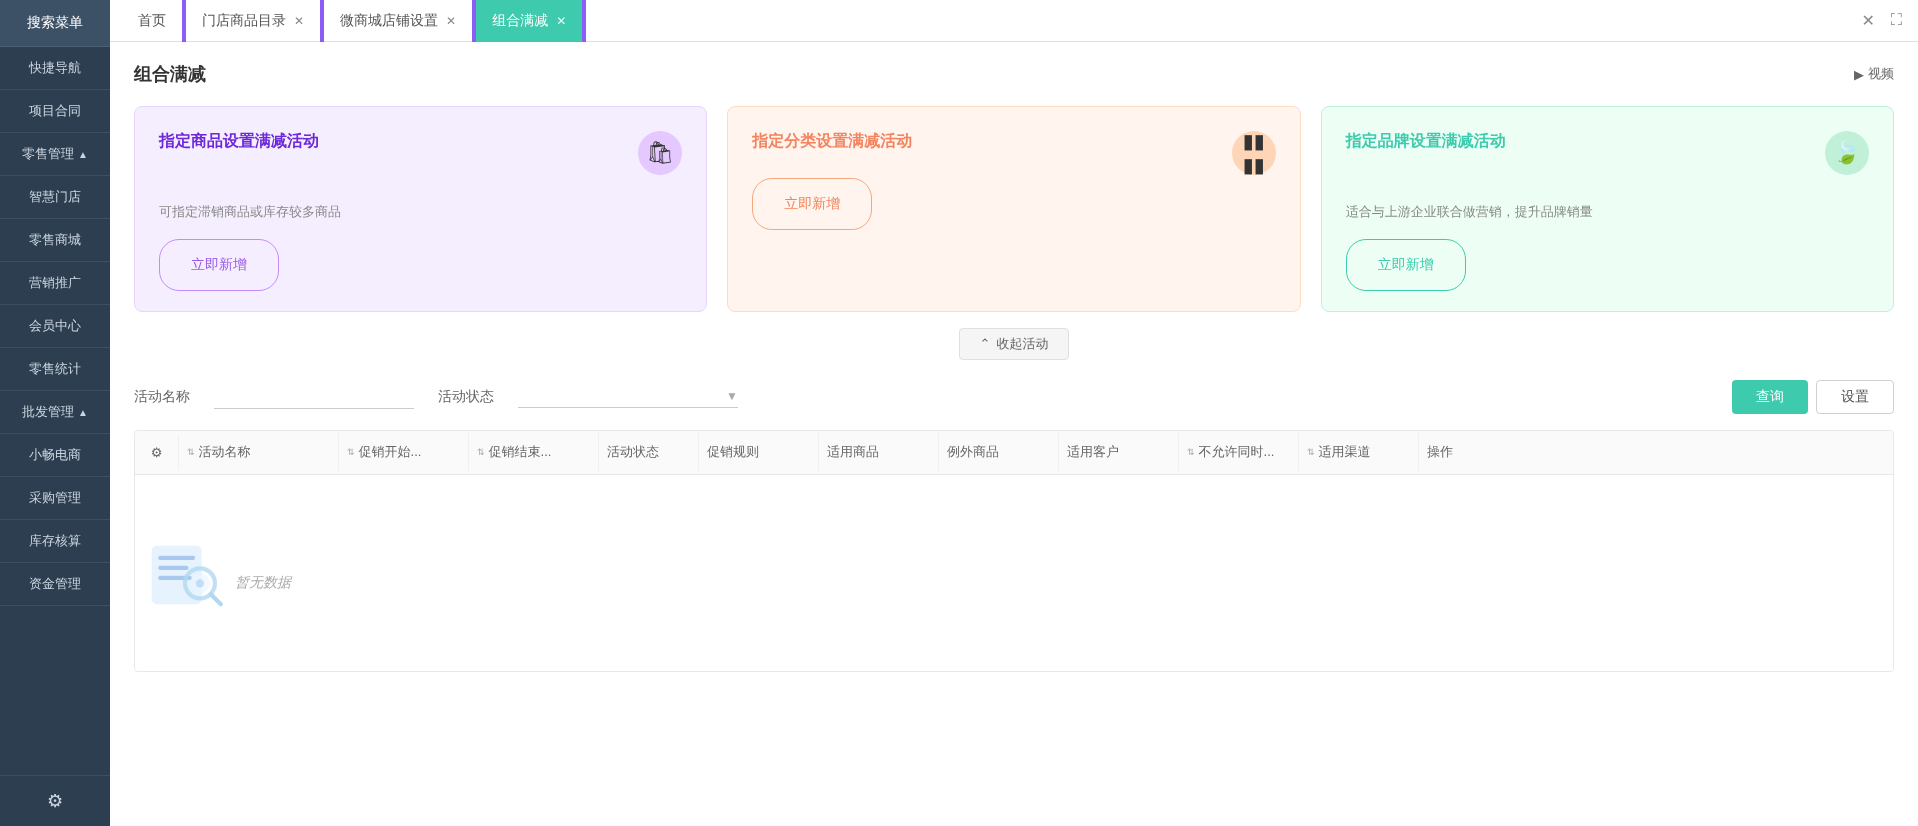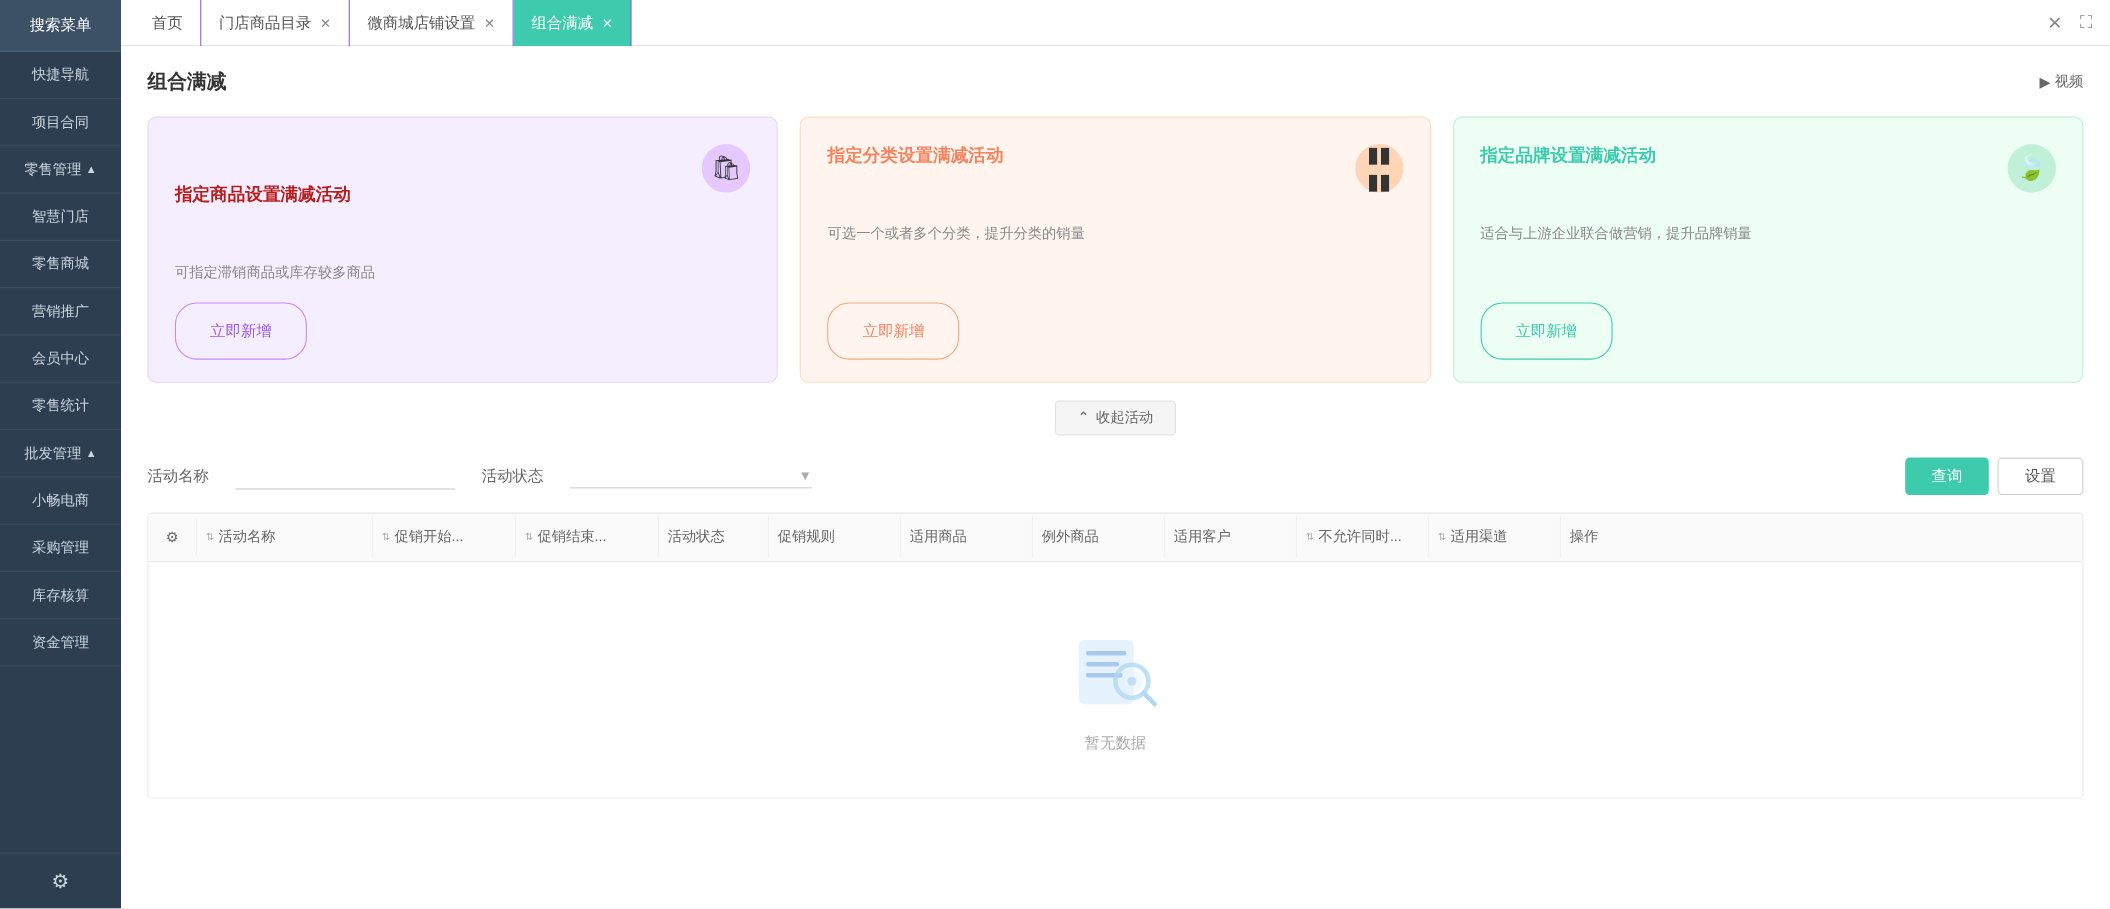--- a/index.html
+++ b/index.html
@@ -75,21 +75,21 @@
       flex-shrink: 0;
     }
     .tab {
       padding: 0 16px;
       height: 42px;
       display: flex;
       align-items: center;
       font-size: 14px;
       color: #555;
       cursor: pointer;
-      border-right: 1px solid #8b5cf6;
+      border-right: 4px solid #8b5cf6;
       gap: 8px;
       white-space: nowrap;
     }
     .tab.active {
       background: #3ecbad;
       color: #fff;
       border-radius: 0;
     }
     .tab .close-btn {
       font-size: 12px;
@@ -155,21 +155,21 @@
       min-height: 140px;
     }
     .card-purple { background: #f5eeff; border: 1px solid #e8d5ff; }
     .card-orange { background: #fff5ee; border: 1px solid #ffdcc0; }
     .card-green { background: #edfff5; border: 1px solid #c0f0d8; }
     .card-title {
       font-size: 16px;
       font-weight: bold;
       margin-bottom: 10px;
     }
-    .card-purple .card-title { color: #b91c1c; margin-top: 36px; }
+    .card-purple .card-title { color: #6d28d9; }
     .card-orange .card-title { color: #f4845f; }
     .card-green .card-title { color: #3ecbad; }
     .card-desc {
       font-size: 13px;
       color: #888;
       flex: 1;
       line-height: 1.6;
       margin-top: 40px;
     }
     .card-icon {
@@ -309,24 +309,25 @@
     .th-goods { width: 120px; }
     .th-except { width: 120px; }
     .th-customer { width: 120px; }
     .th-conflict { width: 120px; }
     .th-channel { width: 120px; }
     .th-op { flex: 1; }
 
     
     .empty-state {
       display: flex;
-      flex-direction: column;
+      flex-direction: row;
       align-items: center;
       padding: 60px 0 40px;
       background: #fff;
+      font-style: italic;
     }
     .empty-icon {
       width: 100px;
       height: 80px;
       margin-bottom: 16px;
     }
     .empty-text {
       color: #aaa;
       font-size: 14px;
     }
@@ -423,21 +424,20 @@
       <div class="card card-purple">
         <div class="card-icon">🛍</div>
         <div class="card-title">指定商品设置满减活动</div>
         <div class="card-desc">可指定滞销商品或库存较多商品</div>
         <button class="card-btn">立即新增</button>
       </div>
 
       <div class="card card-orange">
         <div class="card-icon" style="font-size:20px;">▮▮<br>▮▮</div>
         <div class="card-title">指定分类设置满减活动</div>
-        <div class="card-desc">可选一个或者多个分类，提升分类的销量</div>
         <button class="card-btn">立即新增</button>
       </div>
 
       <div class="card card-green">
         <div class="card-icon">🍃</div>
         <div class="card-title">指定品牌设置满减活动</div>
         <div class="card-desc">适合与上游企业联合做营销，提升品牌销量</div>
         <button class="card-btn">立即新增</button>
       </div>
     </div>

